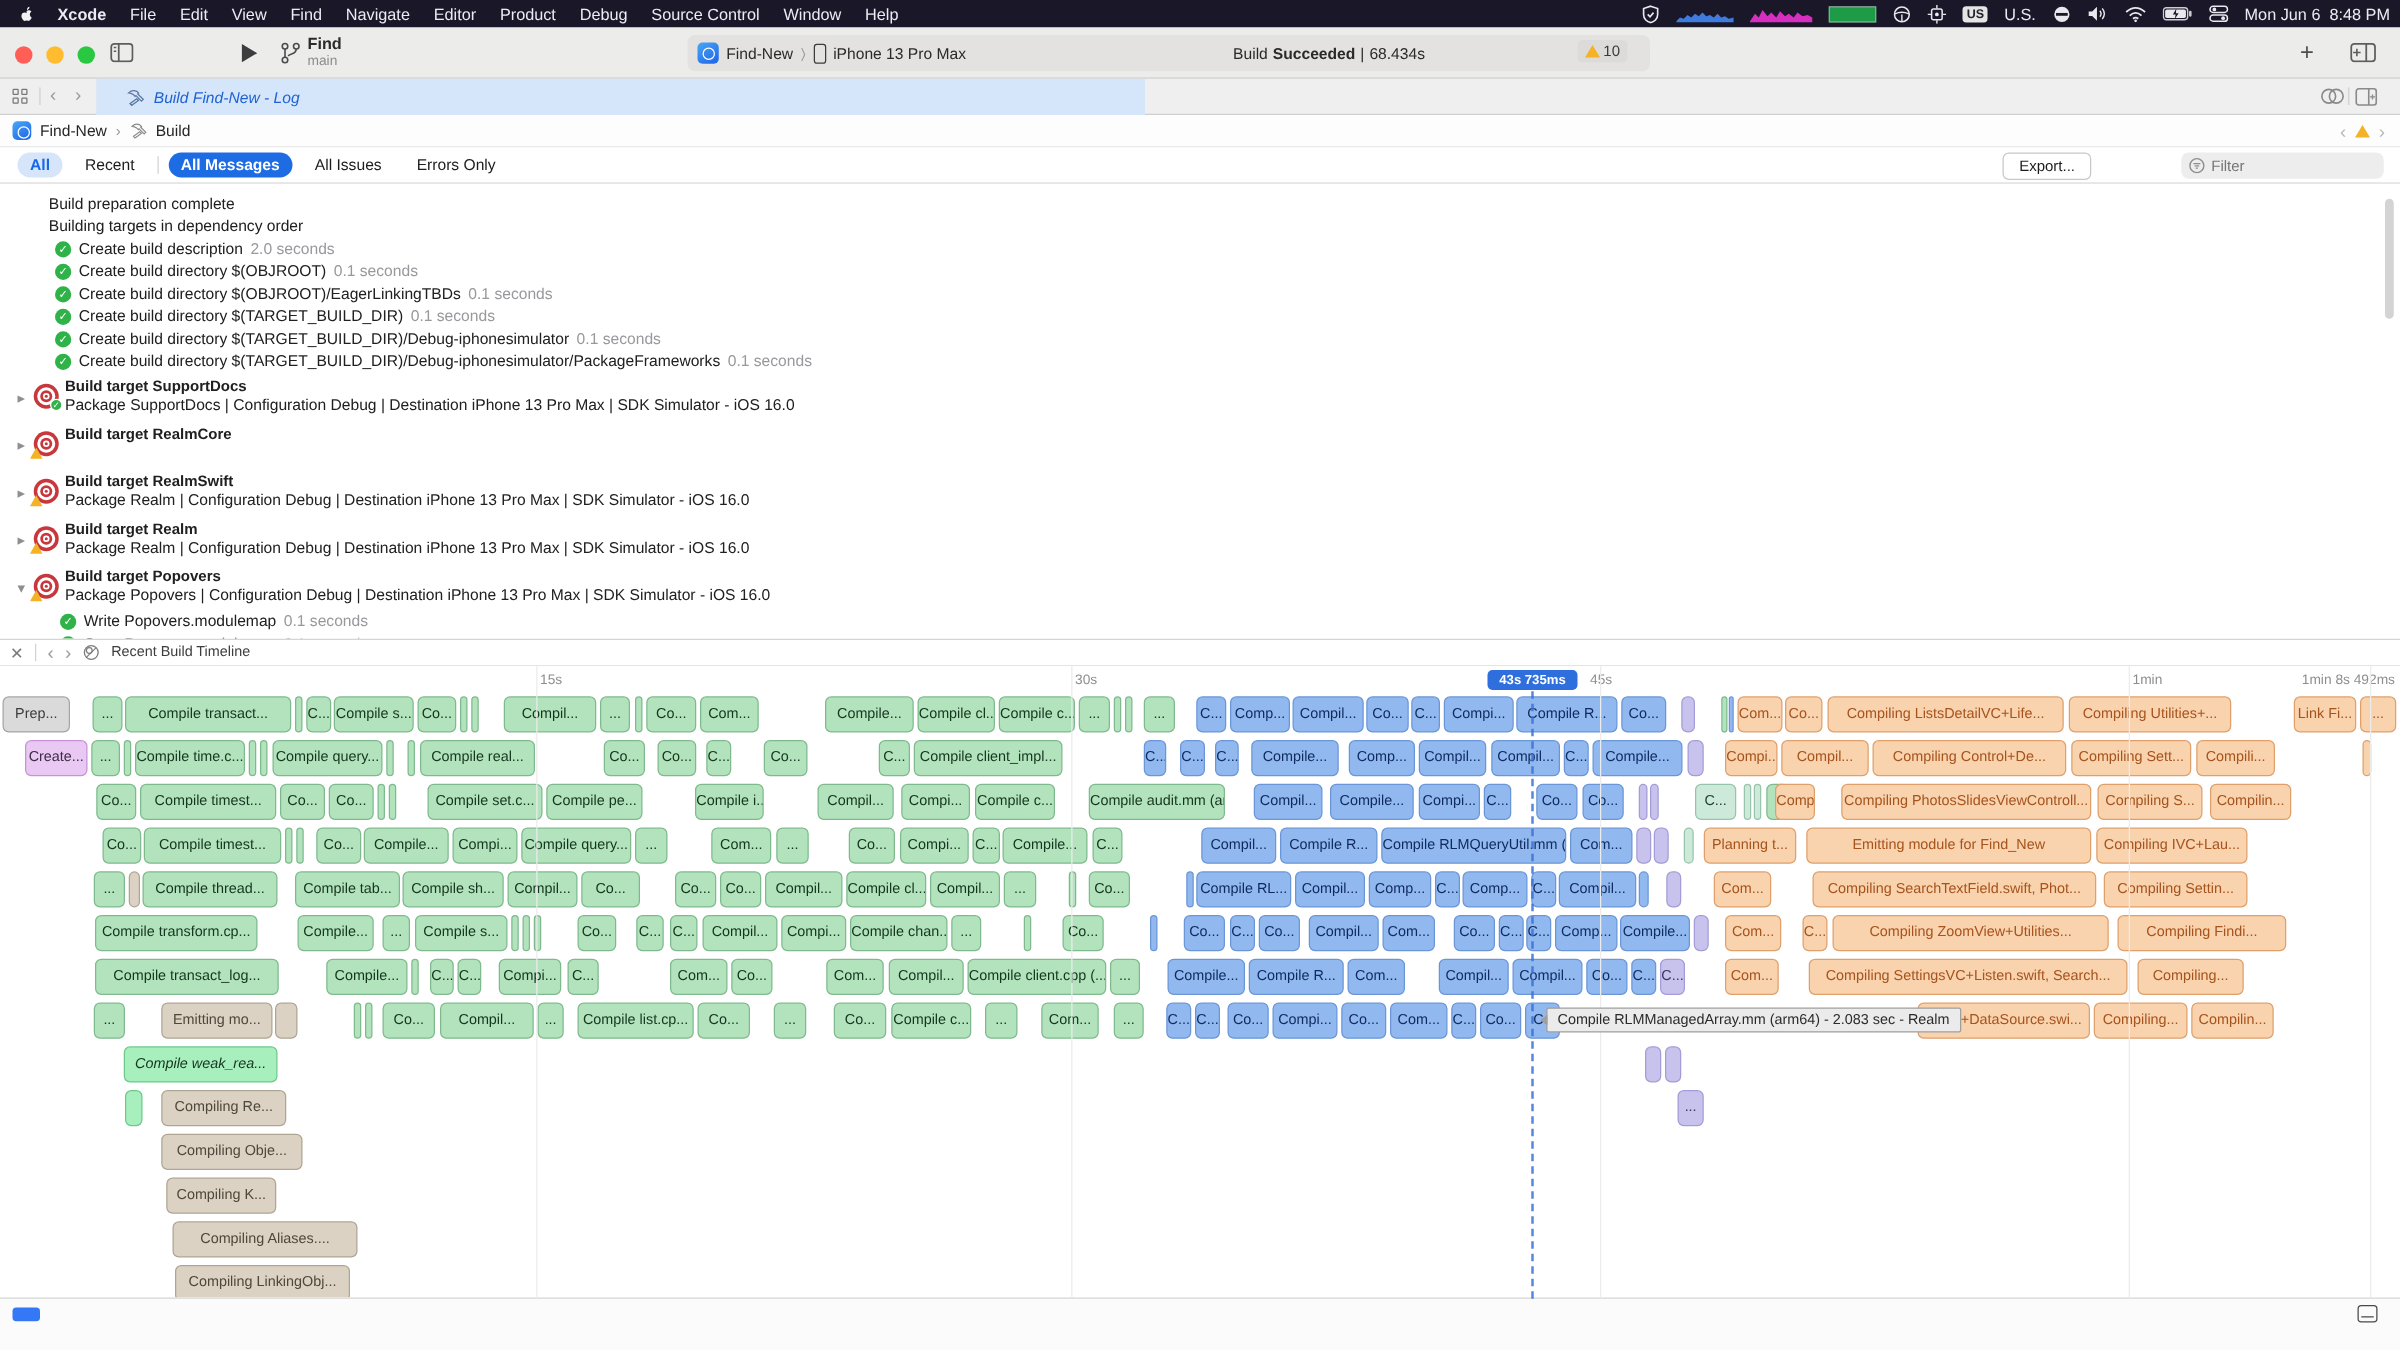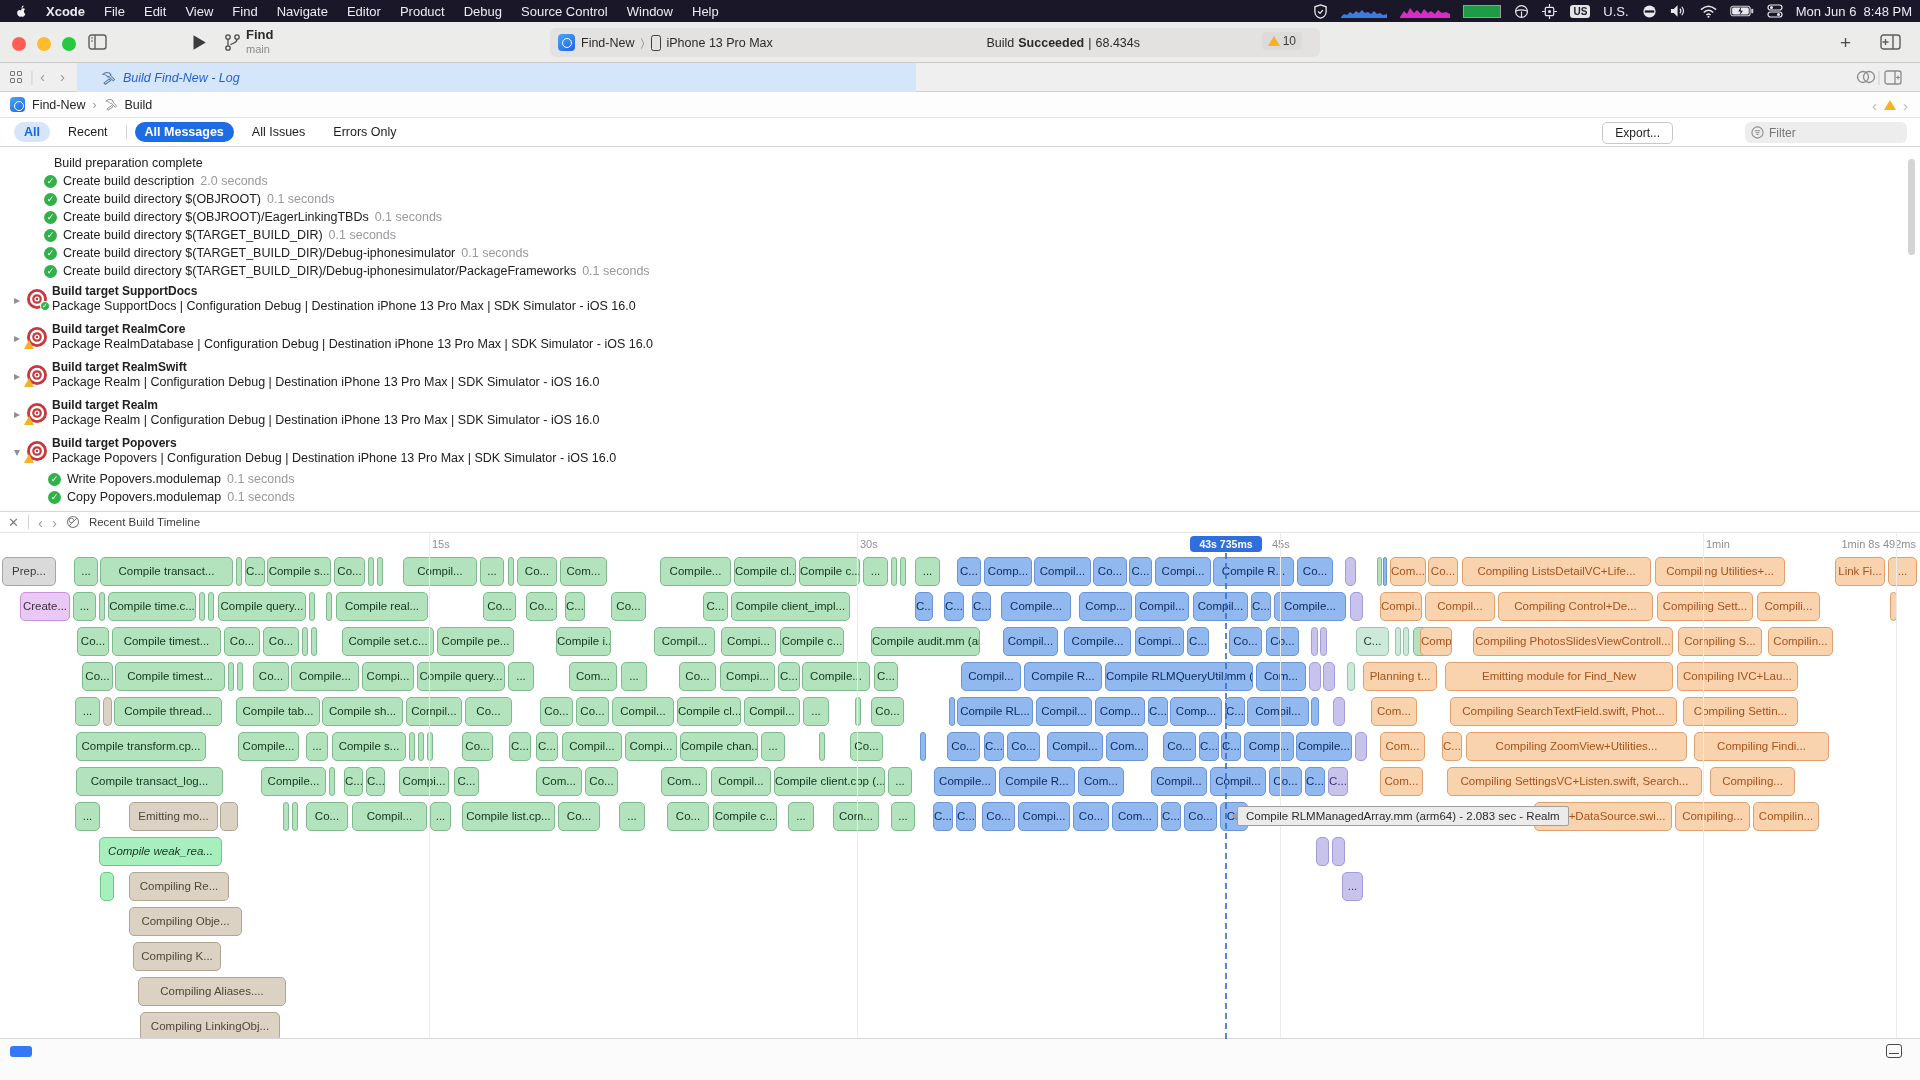--- a/index.html
+++ b/index.html
@@ -75,21 +75,21 @@
                   border-radius:6px; display:flex; align-items:center; padding:0 6px; gap:5px; }
   #filter-field input { border:0; background:transparent; outline:none; font-size:12px; color:#333; width:120px;
                         font-family:"Liberation Sans",sans-serif; }
 
   
   #logpane { position:absolute; left:0; top:147px; width:1920px; height:364px; background:#fff;
              overflow:hidden; font-size:12.5px; color:#202022; }
   #log-content { position:absolute; left:0; top:7px; width:1900px; }
   .logline { height:18px; display:flex; align-items:center; white-space:nowrap; }
   .logline .txt { margin-left:0; }
-  .plain { padding-left:54px; }
+  .plain { padding-left:39px; }
   .step { padding-left:44px; }
   .child { padding-left:48px; }
   .gray { color:#98989d; margin-left:6px; }
   .okball { width:13px; height:13px; border-radius:50%; background:#2fb349; color:#fff; font-size:9px;
             display:flex; align-items:center; justify-content:center; margin-right:6px; flex:0 0 13px; }
   .tgroup { position:relative; margin-top:4px; height:34px; }
   .tgroup .disc { position:absolute; left:14px; top:9px; color:#8e8e93; font-size:12px; }
   .tgroup .bull { position:absolute; left:26px; top:4px; width:22px; height:22px; }
   .tgroup .ttl { position:absolute; left:52px; top:0; font-weight:bold; font-size:12px; }
   .tgroup .sub { position:absolute; left:52px; top:15px; font-size:12.5px; }
@@ -324,20 +324,21 @@
       <circle cx="7" cy="7" r="6" fill="none" stroke="#8e8e8e" stroke-width="1.2"></circle>
       <path d="M4 5.2h6 M5 7.2h4 M6 9.2h2" stroke="#8e8e8e" stroke-width="1.1"></path>
     </svg>
     <input placeholder="Filter" style="">
   </div>
 </div>
 
 <div id="logpane">
   <div id="log-content">
       <div class="logline plain">Build preparation complete</div>
+      <div class="logline plain">Building targets in dependency order</div>
       <div class="logline step">
         <span class="okball">✓</span>
         <span class="txt">Create build description</span>
         <span class="gray">2.0 seconds</span>
       </div>
       <div class="logline step">
         <span class="okball">✓</span>
         <span class="txt">Create build directory $(OBJROOT)</span>
         <span class="gray">0.1 seconds</span>
       </div>
@@ -376,21 +377,20 @@
       <div class="tgroup">
         <span class="disc">▸</span>
         <span class="bull"><svg width="22" height="22" viewBox="0 0 22 22">
             <circle cx="11" cy="11" r="10" fill="#c8373c"></circle>
             <circle cx="11" cy="11" r="7.2" fill="#fff"></circle>
             <circle cx="11" cy="11" r="4.8" fill="#c8373c"></circle>
             <circle cx="11" cy="11" r="2.6" fill="#fff"></circle>
             <circle cx="11" cy="11" r="1.2" fill="#c8373c"></circle>
           </svg><span class="badge warn"></span></span>
         <div class="ttl">Build target RealmCore</div>
-        <div class="sub">Package RealmDatabase | Configuration Debug | Destination iPhone 13 Pro Max | SDK Simulator - iOS 16.0</div>
       </div>
       <div class="tgroup">
         <span class="disc">▸</span>
         <span class="bull"><svg width="22" height="22" viewBox="0 0 22 22">
             <circle cx="11" cy="11" r="10" fill="#c8373c"></circle>
             <circle cx="11" cy="11" r="7.2" fill="#fff"></circle>
             <circle cx="11" cy="11" r="4.8" fill="#c8373c"></circle>
             <circle cx="11" cy="11" r="2.6" fill="#fff"></circle>
             <circle cx="11" cy="11" r="1.2" fill="#c8373c"></circle>
           </svg><span class="badge warn"></span></span>

